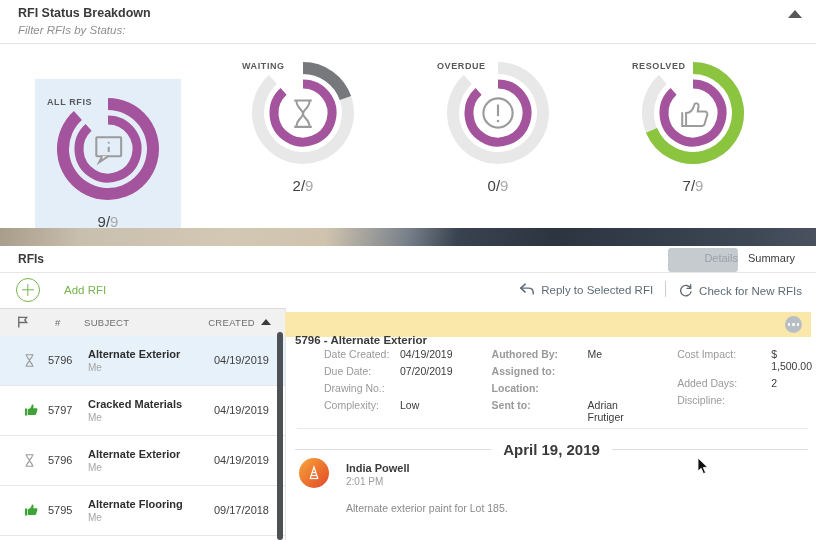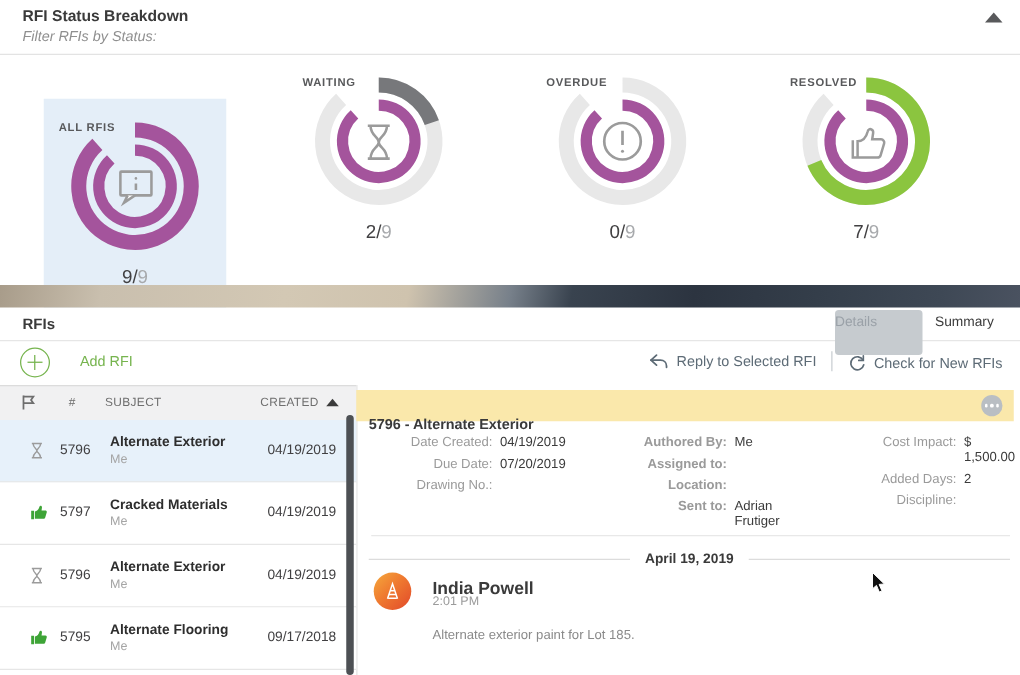--- a/index.html
+++ b/index.html
@@ -21,22 +21,22 @@
   .donut-icon{position:absolute;left:50%;top:50%;transform:translate(-50%,-50%);}
   .card-count{position:absolute;left:0;right:0;bottom:16px;text-align:center;font-size:15px;color:#414042;}
   .card-count .tot{color:#a7a9ac;}
   
   .photo{position:absolute;left:0;top:228px;width:816px;height:18px;
      background:linear-gradient(100deg,#a89c8a 0%,#c9bfae 10%,#d3c8b4 28%,#cfc3ae 40%,#77808a 50%,
         #39434f 56%,#2c3440 68%,#343e4a 80%,#3e4855 92%,#4a5260 100%);}
   
   .rfis-bar{position:absolute;left:0;top:246px;width:816px;height:26px;border-bottom:1px solid #e6e6e6;}
   .rfis-title{position:absolute;left:18px;top:6px;font-size:12px;font-weight:bold;color:#3a3a3a;}
-  .tab-details{position:absolute;left:668px;top:2px;width:70px;height:36px;border-radius:3px;
-     background:#c6cbcf;color:#9aa1a8;font-size:11px;text-align:left;line-height:21px;cursor:pointer;}
+  .tab-details{position:absolute;left:668px;top:2px;width:70px;height:24px;border-radius:3px;
+     background:#c6cbcf;color:#9aa1a8;font-size:11px;text-align:right;line-height:21px;cursor:pointer;}
   .tab-summary{position:absolute;left:748px;top:2px;height:21px;color:#3b3b3b;font-size:11px;
      line-height:21px;cursor:pointer;}
   
   .toolbar{position:absolute;left:0;top:272px;width:816px;height:36px;}
   .add-rfi{position:absolute;left:16px;top:6px;display:flex;align-items:center;cursor:pointer;}
   .add-circle{width:22px;height:22px;border:1.4px solid #76b44e;border-radius:50%;position:relative;}
   .add-circle:before,.add-circle:after{content:"";position:absolute;background:#76b44e;}
   .add-circle:before{left:50%;top:5px;bottom:5px;width:1.4px;transform:translateX(-50%);}
   .add-circle:after{top:50%;left:5px;right:5px;height:1.4px;transform:translateY(-50%);}
   .add-label{margin-left:24px;font-size:11.5px;color:#76b44e;}
@@ -69,34 +69,34 @@
   .detail-head-title{position:absolute;left:10px;top:22px;font-size:11.5px;font-weight:bold;color:#3a3a3a;}
   .ellipsis-btn{position:absolute;right:9px;top:4px;width:17px;height:17px;border-radius:50%;
      background:#b9bec3;cursor:pointer;display:flex;align-items:center;justify-content:center;gap:2px;}
   .ellipsis-btn i{width:2.6px;height:2.6px;border-radius:50%;background:#fff;}
   .fields{position:absolute;left:0;top:40px;right:4px;display:flex;font-size:10.5px;}
   .fgroup{display:flex;flex-direction:column;gap:5px;}
   .fg1{width:176px;}
   .fg2{width:198px;}
   .fg3{flex:1;}
   .field{display:flex;line-height:12px;}
-  .flabel{color:#9a9a9a;text-align:right;flex:0 0 auto;padding-left:39px;}
+  .flabel{color:#9a9a9a;text-align:left;flex:0 0 auto;padding-left:39px;}
   .fg1 .flabel{width:70px;}
   .fg2 .flabel{width:90px;font-weight:bold;}
   .fg3 .flabel{width:88px;}
   .fvalue{margin-left:6px;color:#3b3b3b;}
   .detail-divider{position:absolute;left:12px;right:8px;top:120px;height:1px;background:#e8e8e8;}
   .date-sep{position:absolute;left:10px;right:8px;top:133px;display:flex;align-items:center;}
   .date-sep .line{flex:1;height:1px;background:#dcdcdc;}
-  .date-sep .dtext{margin:0 12px;font-size:11px;font-weight:bold;color:#3a3a3a;}
+  .date-sep .dtext{margin:0 12px;font-size:15px;font-weight:bold;color:#3a3a3a;}
   .comment{position:absolute;left:14px;top:150px;right:10px;}
   .avatar{position:absolute;left:0;top:0;width:30px;height:30px;border-radius:50%;
      background:linear-gradient(135deg,#f5a93c 0%,#ef7a30 45%,#e1492a 100%);}
   .avatar svg{position:absolute;left:5px;top:5px;}
-  .c-name{position:absolute;left:47px;top:4px;font-size:14px;font-weight:bold;color:#3a3a3a;}
+  .c-name{position:absolute;left:47px;top:4px;font-size:11px;font-weight:bold;color:#3a3a3a;}
   .c-time{position:absolute;left:47px;top:18px;font-size:10px;color:#9b9b9b;}
   .c-text{position:absolute;left:47px;top:44px;font-size:10.5px;color:#8a8a8a;}
   
   .cursor{position:absolute;left:697px;top:458px;}
 </style>
 </head>
 <body>
 
 <div id="app">
 
@@ -285,20 +285,24 @@
             <span class="fvalue">04/19/2019</span>
           </div>
         <div class="field">
             <span class="flabel">Due Date:</span>
             <span class="fvalue">07/20/2019</span>
           </div>
         <div class="field">
             <span class="flabel">Drawing No.:</span>
             <span class="fvalue"></span>
           </div>
+        <div class="field">
+            <span class="flabel">Complexity:</span>
+            <span class="fvalue">Low</span>
+          </div>
       </div>
       <div class="fgroup fg2">
         <div class="field">
             <span class="flabel">Authored By:</span>
             <span class="fvalue">Me</span>
           </div>
         <div class="field">
             <span class="flabel">Assigned to:</span>
             <span class="fvalue"></span>
           </div>

